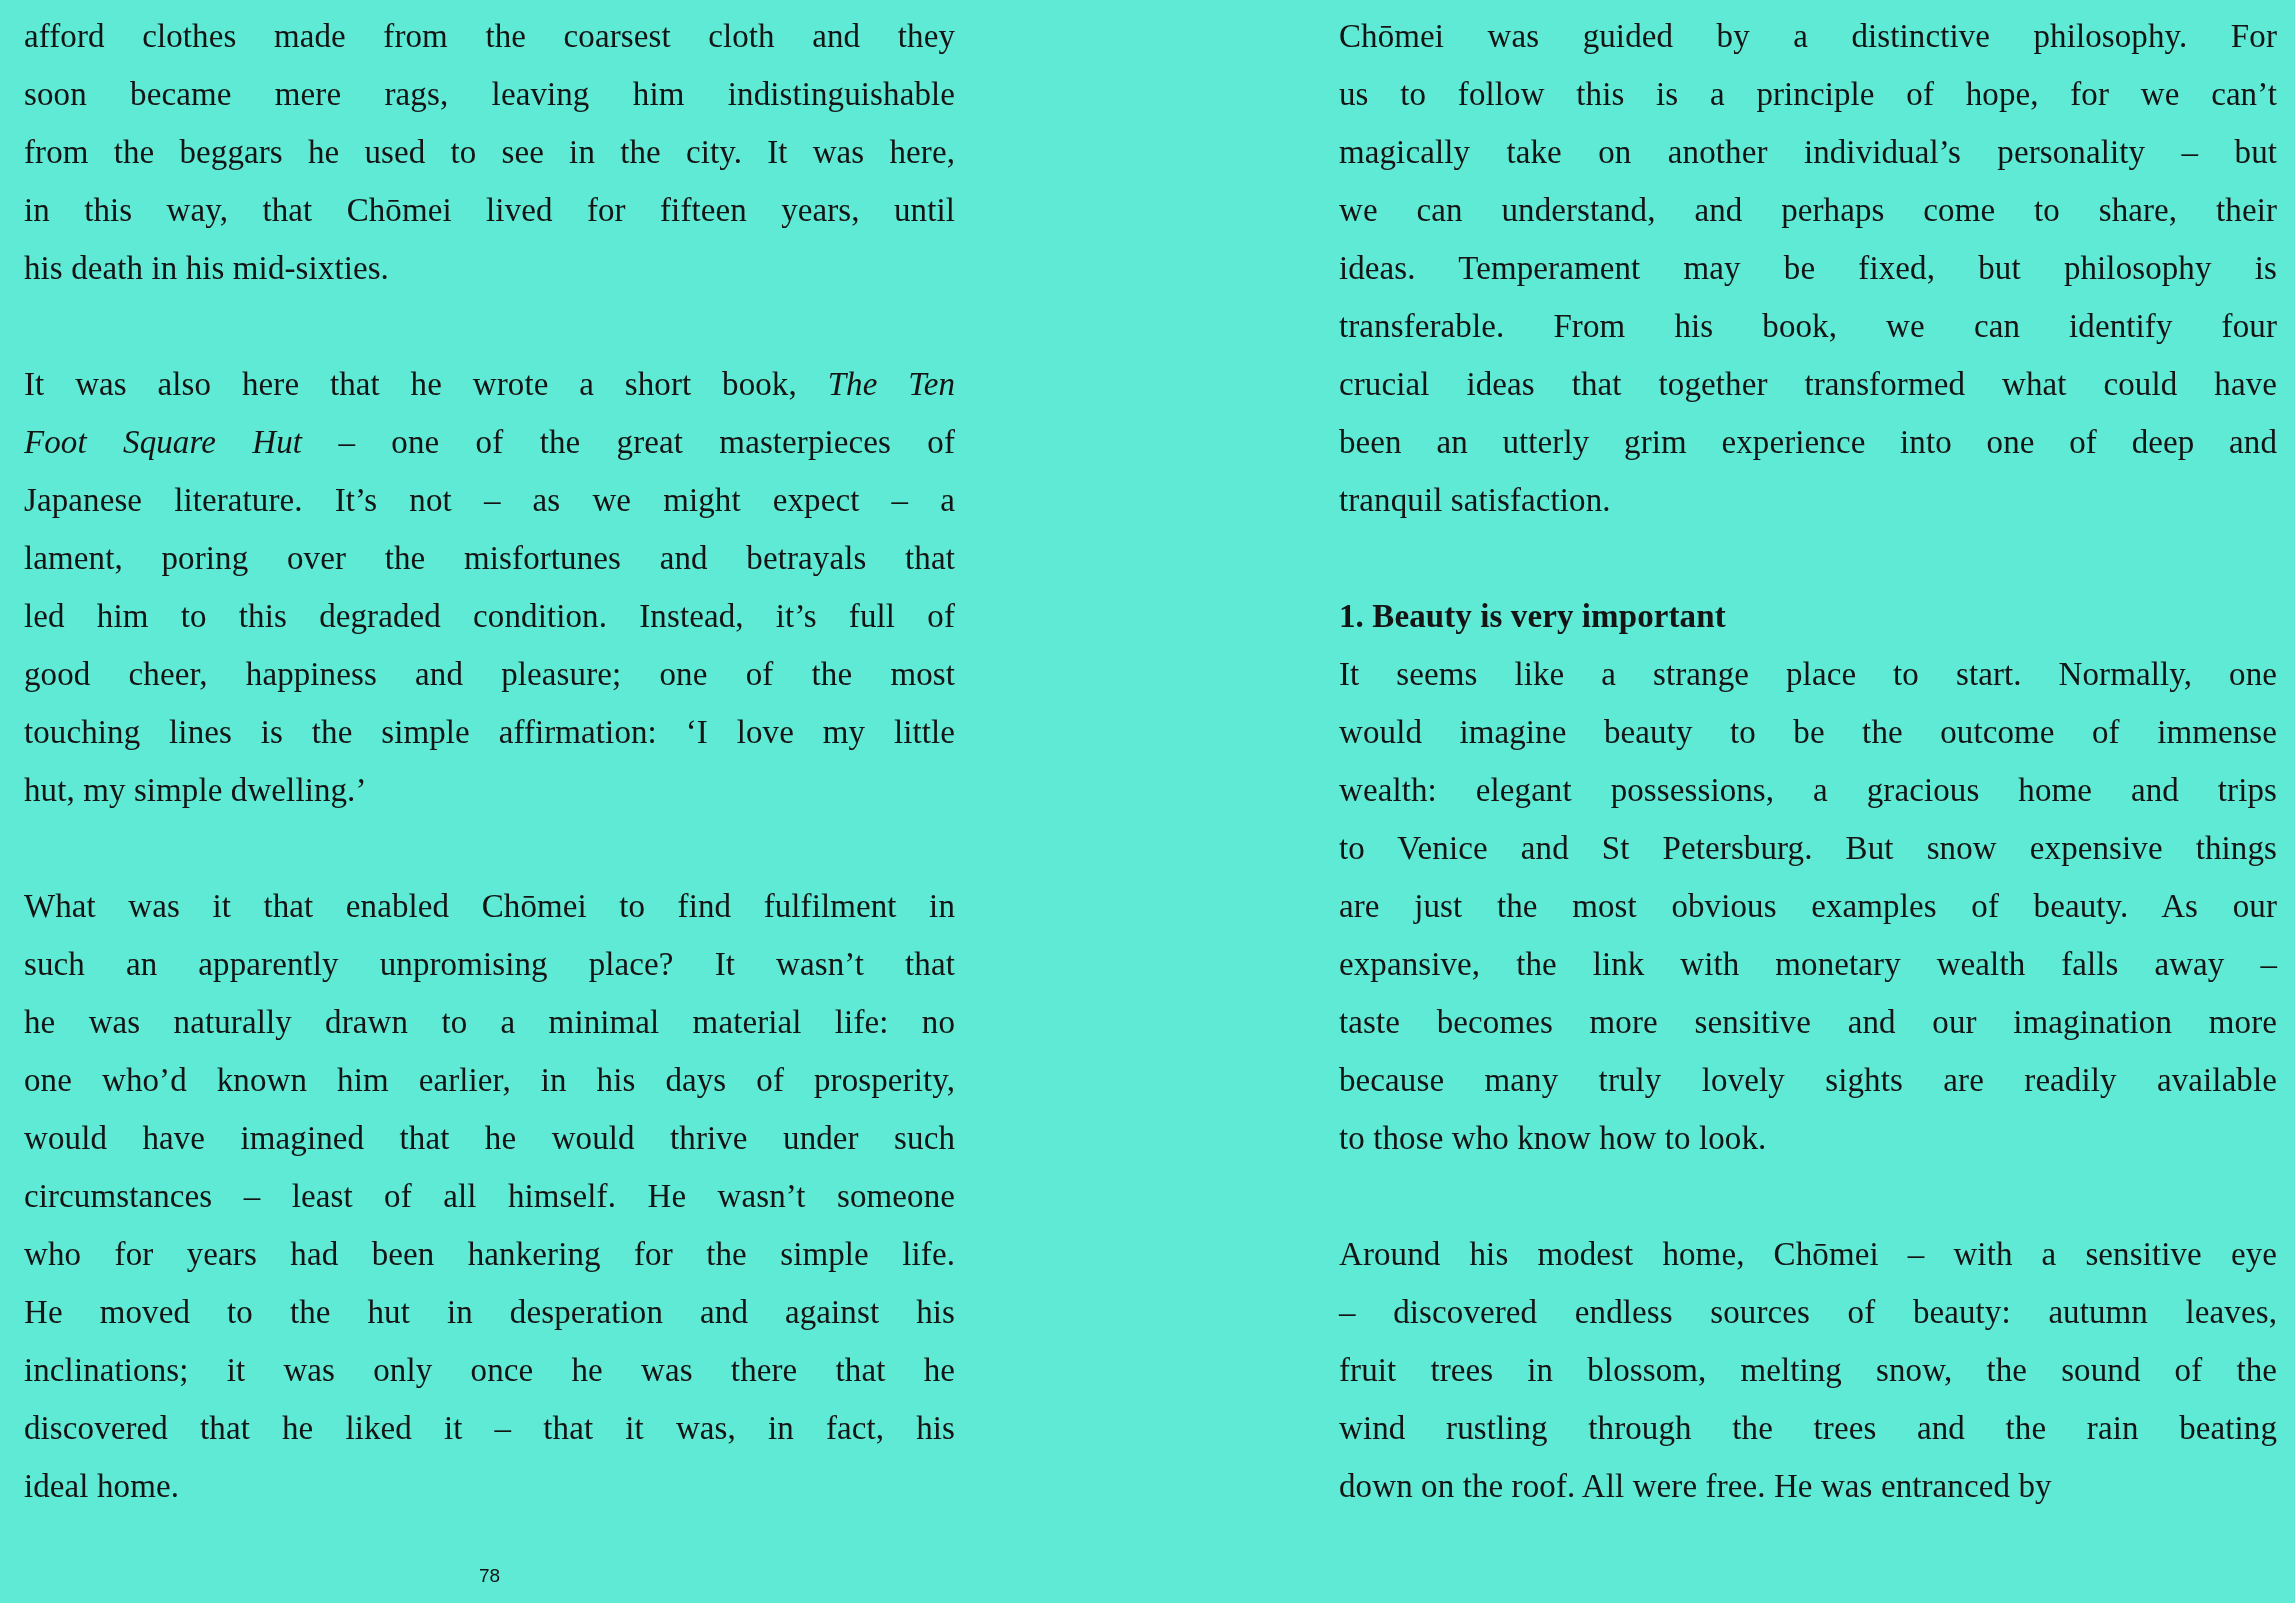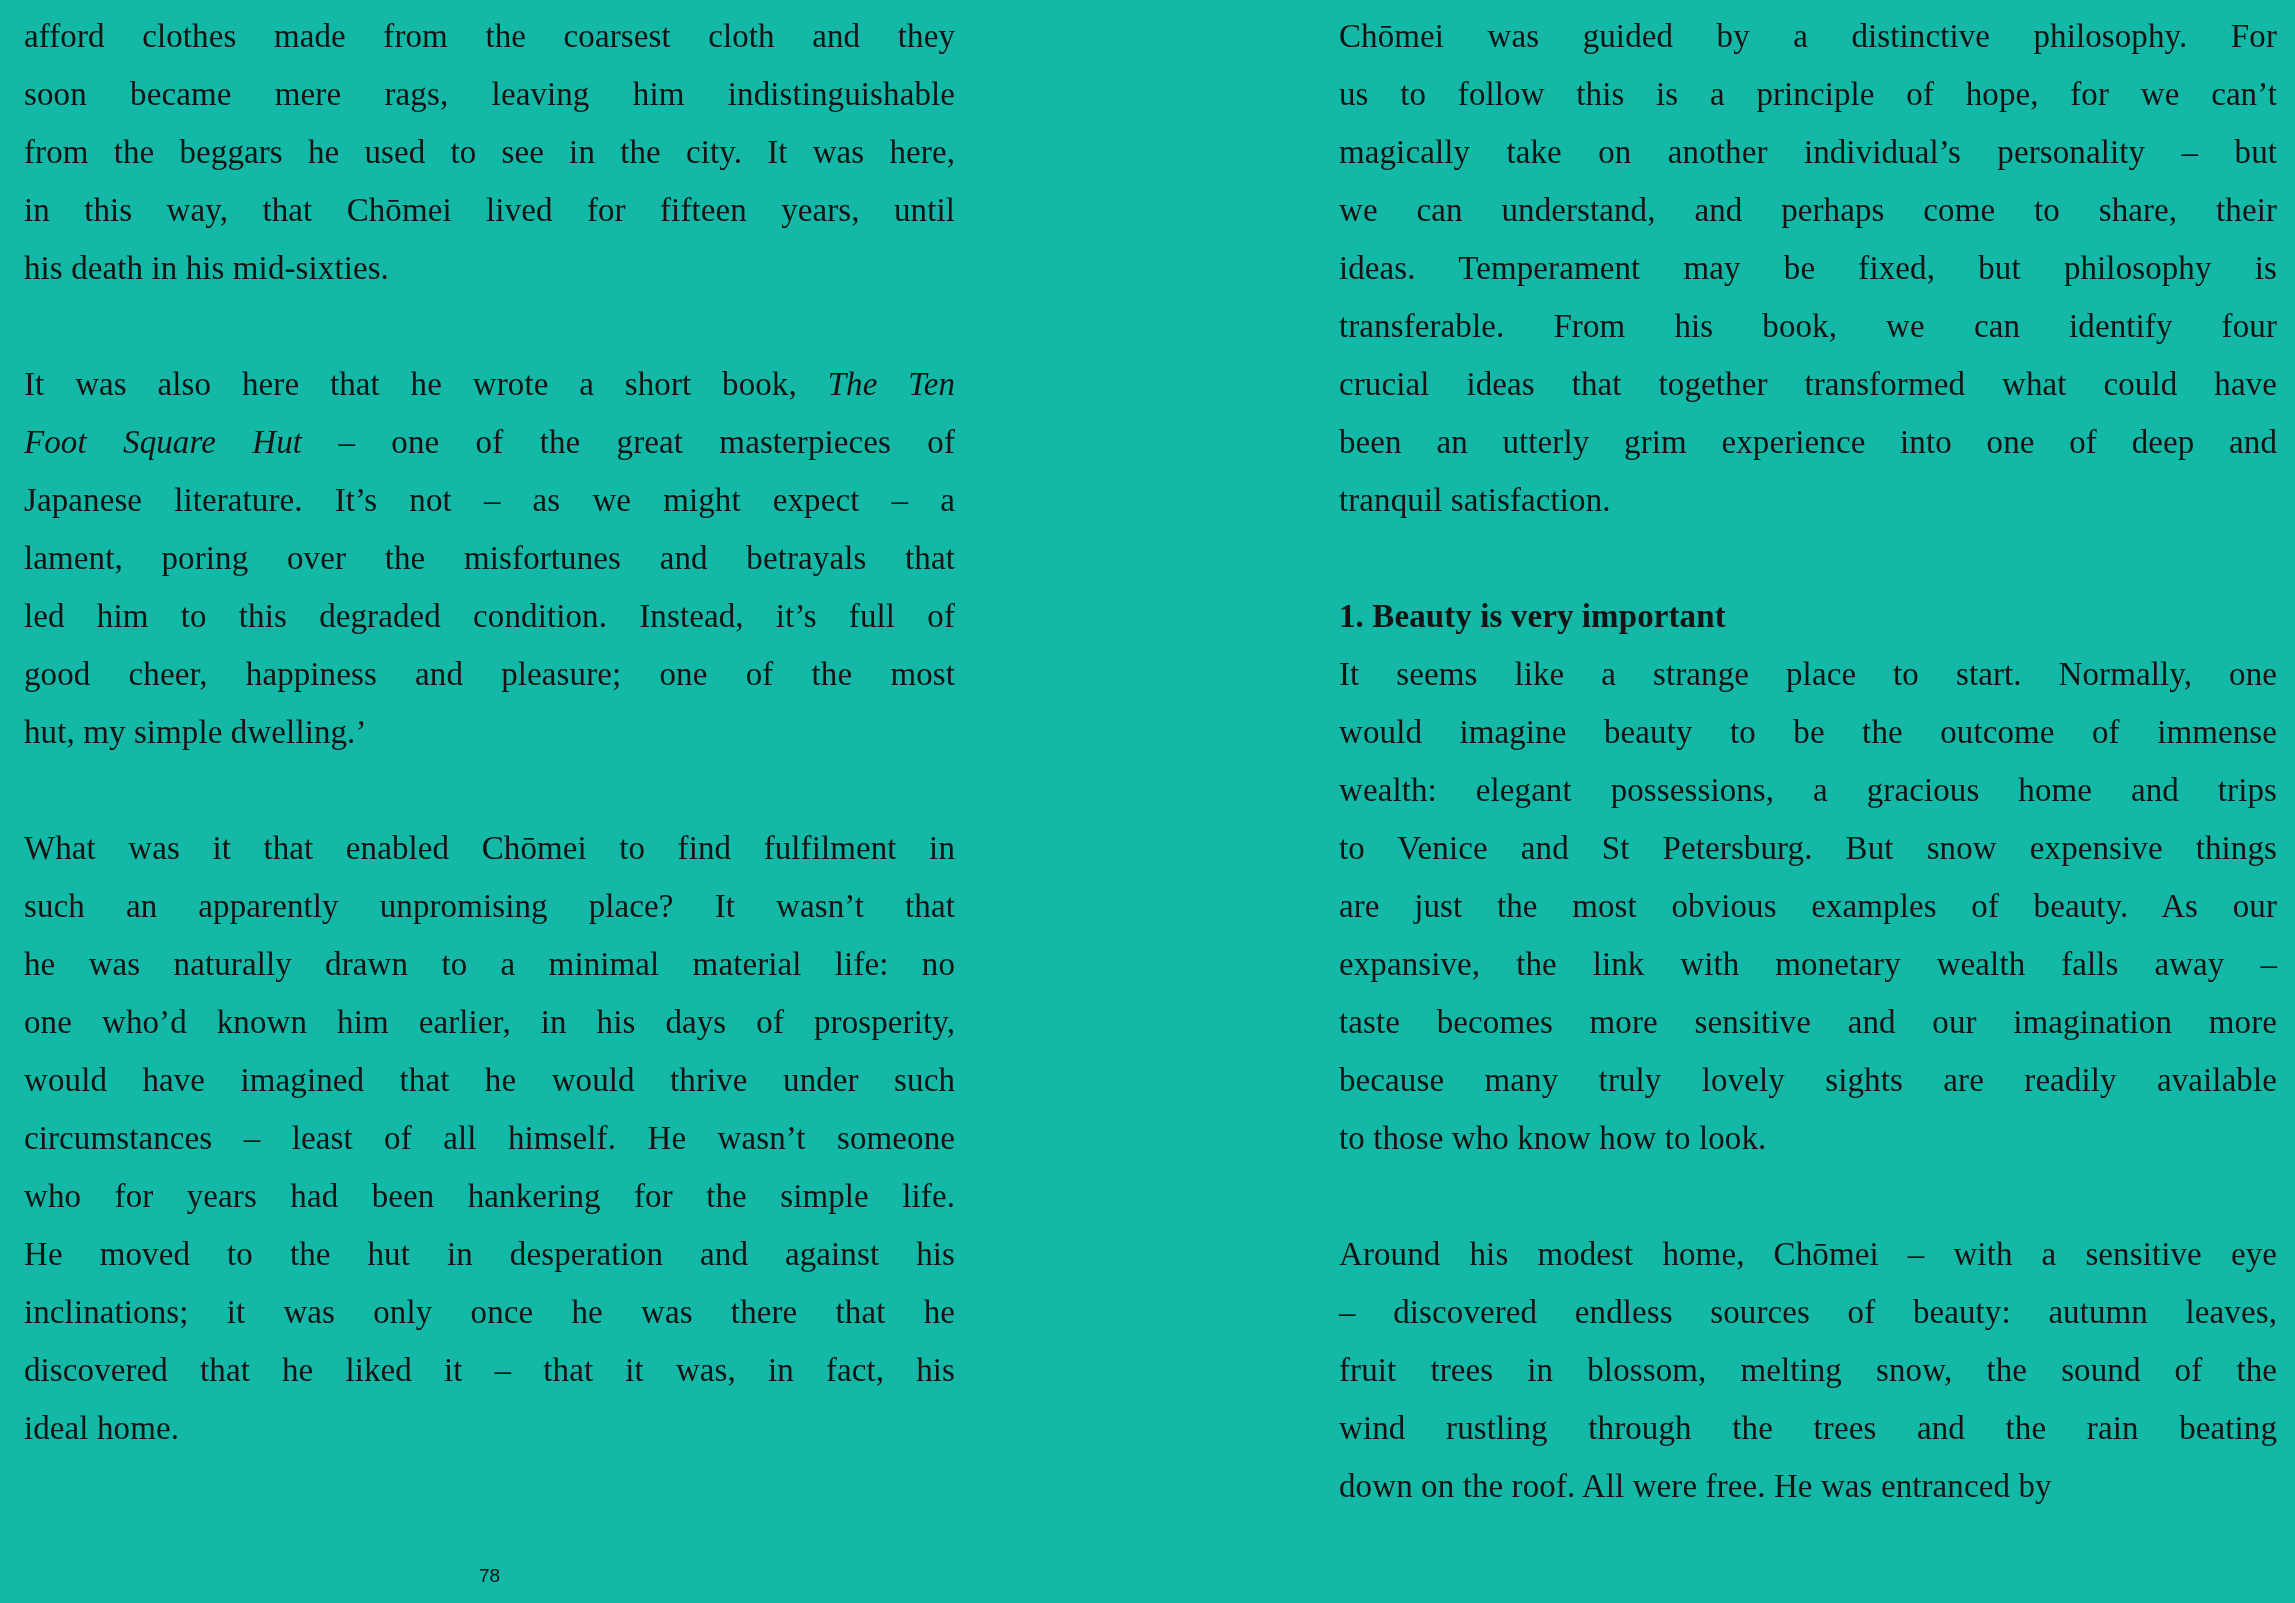--- a/index.html
+++ b/index.html
@@ -1,21 +1,21 @@
 <!DOCTYPE html>
 <html style="font-size:13.6px"><head>
 <meta charset="utf-8">
 <style>
   * { margin: 0; padding: 0; box-sizing: border-box; }
   html, body { background: #ffffff; }
   .spread {
     position: relative;
     width: 2295px;
     height: 1603px;
-    background: #14b8a6;
+    background: #5eead4;
     color: #141414;
     font-family: "Liberation Serif", "DejaVu Serif", serif;
     overflow: hidden;
   }
   .column {
     position: absolute;
     top: 6.8px;
     font-size: 33px;
     line-height: 58px;
     letter-spacing: 0.1px;
@@ -53,20 +53,21 @@
         <div class="line">in this way, that Chōmei lived for fifteen years, until</div>
         <div class="line last">his death in his mid-sixties.</div>
       </div>
       <div class="para">
         <div class="line">It was also here that he wrote a short book, <i>The Ten</i></div>
         <div class="line"><i>Foot Square Hut</i> – one of the great masterpieces of</div>
         <div class="line">Japanese literature. It’s not – as we might expect – a</div>
         <div class="line">lament, poring over the misfortunes and betrayals that</div>
         <div class="line">led him to this degraded condition. Instead, it’s full of</div>
         <div class="line">good cheer, happiness and pleasure; one of the most</div>
+        <div class="line">touching lines is the simple affirmation: ‘I love my little</div>
         <div class="line last">hut, my simple dwelling.’</div>
       </div>
       <div class="para">
         <div class="line">What was it that enabled Chōmei to find fulfilment in</div>
         <div class="line">such an apparently unpromising place? It wasn’t that</div>
         <div class="line">he was naturally drawn to a minimal material life: no</div>
         <div class="line">one who’d known him earlier, in his days of prosperity,</div>
         <div class="line">would have imagined that he would thrive under such</div>
         <div class="line">circumstances – least of all himself. He wasn’t someone</div>
         <div class="line">who for years had been hankering for the simple life.</div>

